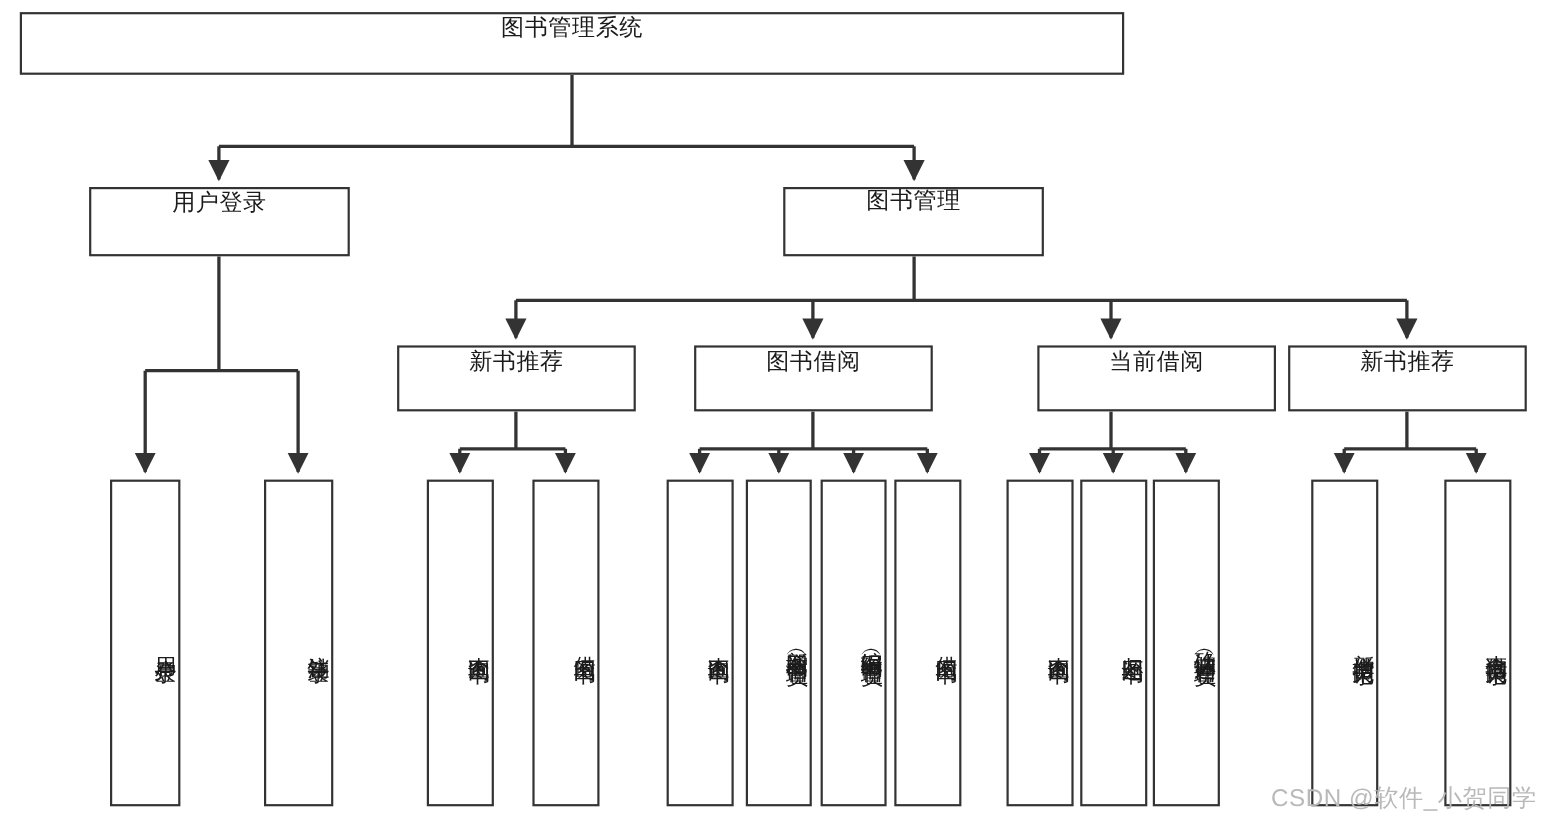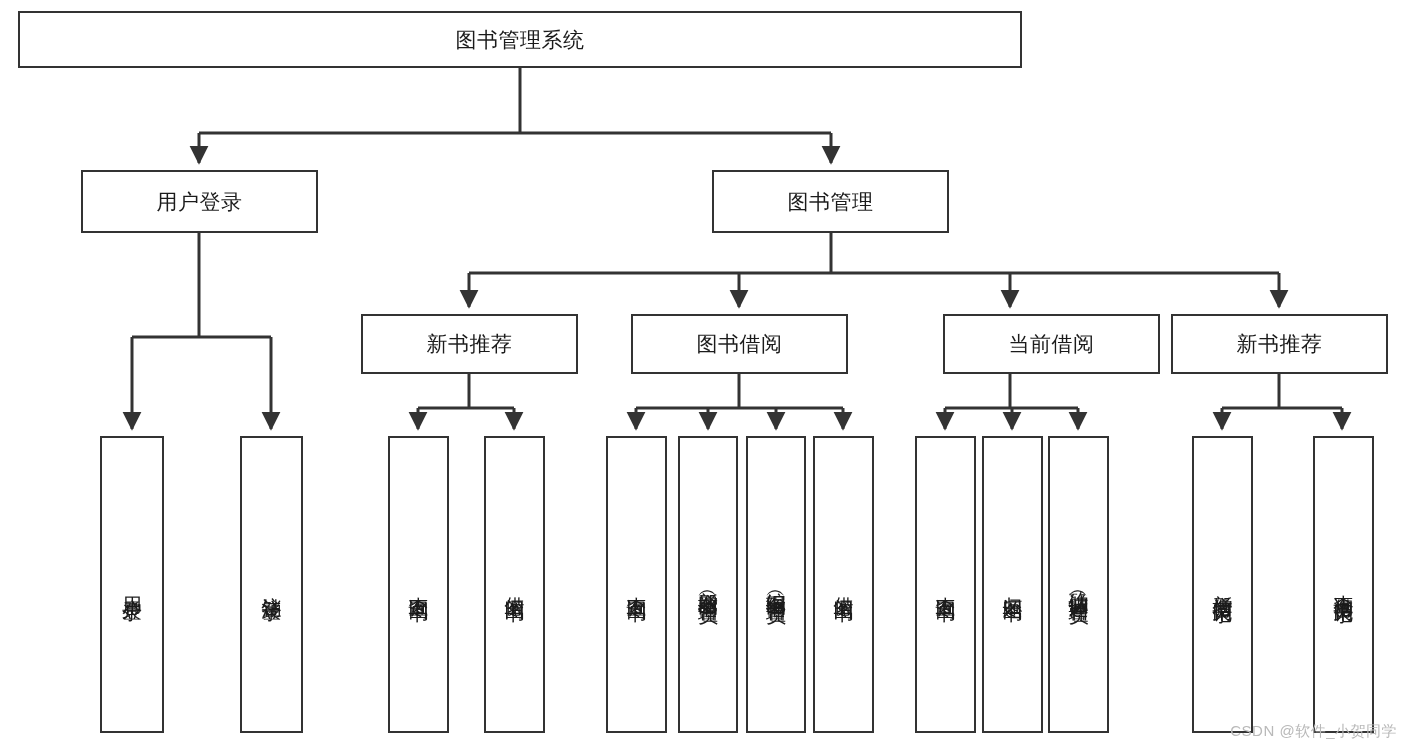--- a/index.html
+++ b/index.html
@@ -16,21 +16,21 @@
     height: 747px;
     background: #ffffff;
     overflow: hidden;
   }
   .node {
     position: absolute;
     box-sizing: border-box;
     border: 2px solid #333333;
     background: #ffffff;
     display: flex;
-    align-items: center;
+    align-items: flex-start;
     justify-content: center;
     color: #1b1b1b;
   }
   .node.horiz {
     font-size: 21px;
     letter-spacing: 0.5px;
     line-height: 1.2;
     text-align: center;
   }
   .node.vert {
@@ -52,21 +52,21 @@
     left: 0;
     top: 0;
     width: 1405px;
     height: 747px;
     pointer-events: none;
   }
   .watermark {
     position: absolute;
     right: 8px;
     bottom: 6px;
-    font-size: 15px;
+    font-size: 22px;
     color: #b9b9b9;
     letter-spacing: 0.5px;
     white-space: nowrap;
   }
 </style>
 </head>
 <body>
 
 <div id="canvas">
 
@@ -120,21 +120,21 @@
     </g>
   </svg>
 
   <div class="node horiz" style="left:18px; top:11px; width:1004px; height:57px;">
     <span class="nlabel">图书管理系统</span>
   </div>
 
   <div class="node horiz" style="left:81px; top:170px; width:237px; height:63px;">
     <span class="nlabel">用户登录</span>
   </div>
-  <div class="node horiz" style="left:712px; top:170px; width:237px; height:63px;">
+  <div class="node horiz" style="left:712px; top:170px; width:237px; height:63px;font-family:Liberation Mono, monospace;">
     <span class="nlabel">图书管理</span>
   </div>
 
   <div class="node horiz" style="left:361px; top:314px; width:217px; height:60px;">
     <span class="nlabel">新书推荐</span>
   </div>
   <div class="node horiz" style="left:631px; top:314px; width:217px; height:60px;">
     <span class="nlabel">图书借阅</span>
   </div>
   <div class="node horiz" style="left:902px; top:314px; width:217px; height:60px;margin-left:41px;">

